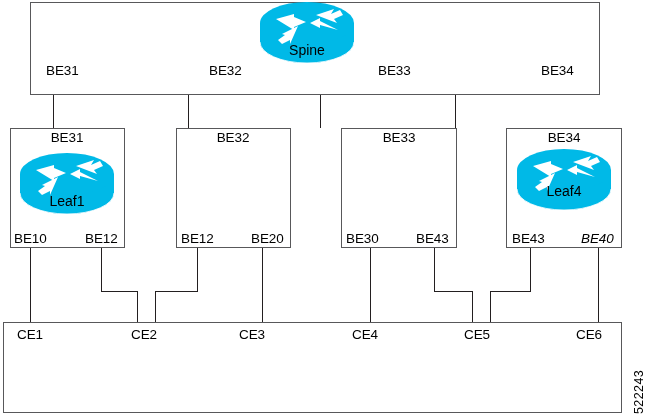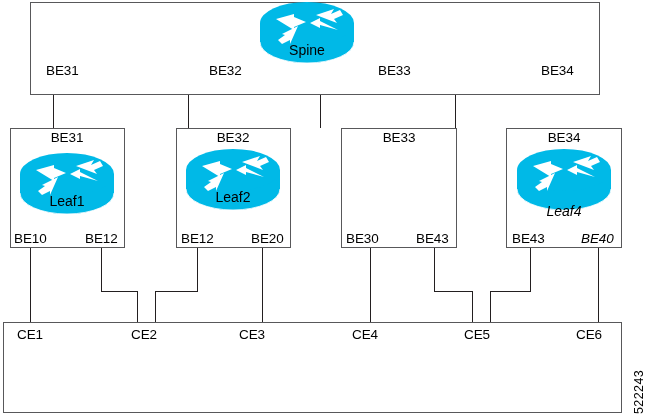--- a/index.html
+++ b/index.html
@@ -129,35 +129,20 @@
         <path d="M40,25 L24,33 L27,34 L20,39 L24,43 L32,39 L32,43 Z" fill="#ffffff"></path>
       </g>
     </svg>
     <div class="rname" style="top:42px;">Leaf1</div>
   </div>
   <div class="lbl" style="left:14px; top:232px;">BE10</div>
   <div class="lbl" style="left:85px; top:232px;">BE12</div>
 
   <div class="box" style="left:176px; top:128px; width:115px; height:120px;"></div>
   <div class="lbl ctr" style="left:233px; top:131px;">BE32</div>
-  <div class="router" style="left:184px; top:148px; width:98px; height:63px;">
-    <svg width="98" height="63" viewBox="0 0 98 63" aria-hidden="true">
-      <g>
-        <path d="M2,22 L2,41 A47,21 0 0 0 96,41 L96,22 Z" fill="#00b9e7"></path>
-        <ellipse cx="49" cy="41" rx="47" ry="21" fill="#00b9e7"></ellipse>
-        <path d="M2,41 A47,21 0 0 0 96,41" fill="none" stroke="#ffffff" stroke-width="1" opacity="0.85"></path>
-        <ellipse cx="49" cy="22" rx="47" ry="21" fill="#00b9e7"></ellipse>
-        <path d="M18,18 L36,13 L36,16 L48,21 L36,26 L36,29 Z" fill="#ffffff"></path>
-        <path d="M58,14 L76,8 L73,13 L82,9 L85,14 L76,18 L79,22 Z" fill="#ffffff"></path>
-        <path d="M80,29 L62,24 L62,27 L52,22 L62,17 L62,20 Z" fill="#ffffff"></path>
-        <path d="M40,25 L24,33 L27,34 L20,39 L24,43 L32,39 L32,43 Z" fill="#ffffff"></path>
-      </g>
-    </svg>
-    <div class="rname" style="top:42px;">Leaf2</div>
-  </div>
   <div class="lbl" style="left:181px; top:232px;">BE12</div>
   <div class="lbl" style="left:251px; top:232px;">BE20</div>
 
   <div class="box" style="left:341px; top:128px; width:116px; height:120px;"></div>
   <div class="lbl ctr" style="left:399px; top:131px;">BE33</div>
   <div class="lbl" style="left:346px; top:232px;text-align:center;">BE30</div>
   <div class="lbl" style="left:416px; top:232px;">BE43</div>
 
   <div class="box" style="left:506px; top:128px; width:116px; height:120px;"></div>
   <div class="lbl ctr" style="left:564px; top:131px;">BE34</div>
@@ -167,21 +152,21 @@
         <path d="M2,22 L2,41 A47,21 0 0 0 96,41 L96,22 Z" fill="#00b9e7"></path>
         <ellipse cx="49" cy="41" rx="47" ry="21" fill="#00b9e7"></ellipse>
         <path d="M2,41 A47,21 0 0 0 96,41" fill="none" stroke="#ffffff" stroke-width="1" opacity="0.85"></path>
         <ellipse cx="49" cy="22" rx="47" ry="21" fill="#00b9e7"></ellipse>
         <path d="M18,18 L36,13 L36,16 L48,21 L36,26 L36,29 Z" fill="#ffffff"></path>
         <path d="M58,14 L76,8 L73,13 L82,9 L85,14 L76,18 L79,22 Z" fill="#ffffff"></path>
         <path d="M80,29 L62,24 L62,27 L52,22 L62,17 L62,20 Z" fill="#ffffff"></path>
         <path d="M40,25 L24,33 L27,34 L20,39 L24,43 L32,39 L32,43 Z" fill="#ffffff"></path>
       </g>
     </svg>
-    <div class="rname" style="top:56px;font-style:italic;">Leaf4</div>
+    <div class="rname" style="top:36px;">Leaf4</div>
   </div>
   <div class="lbl" style="left:512px; top:232px;">BE43</div>
   <div class="lbl" style="left:581px; top:232px;font-style:italic;">BE40</div>
 
   <div class="vline" style="left:30px; top:248px; height:74px;"></div>
 
   <div class="vline" style="left:101px; top:248px; height:43px;"></div>
   <div class="hline" style="left:101px; top:291px; width:36px;"></div>
   <div class="vline" style="left:137px; top:291px; height:31px;"></div>
 

